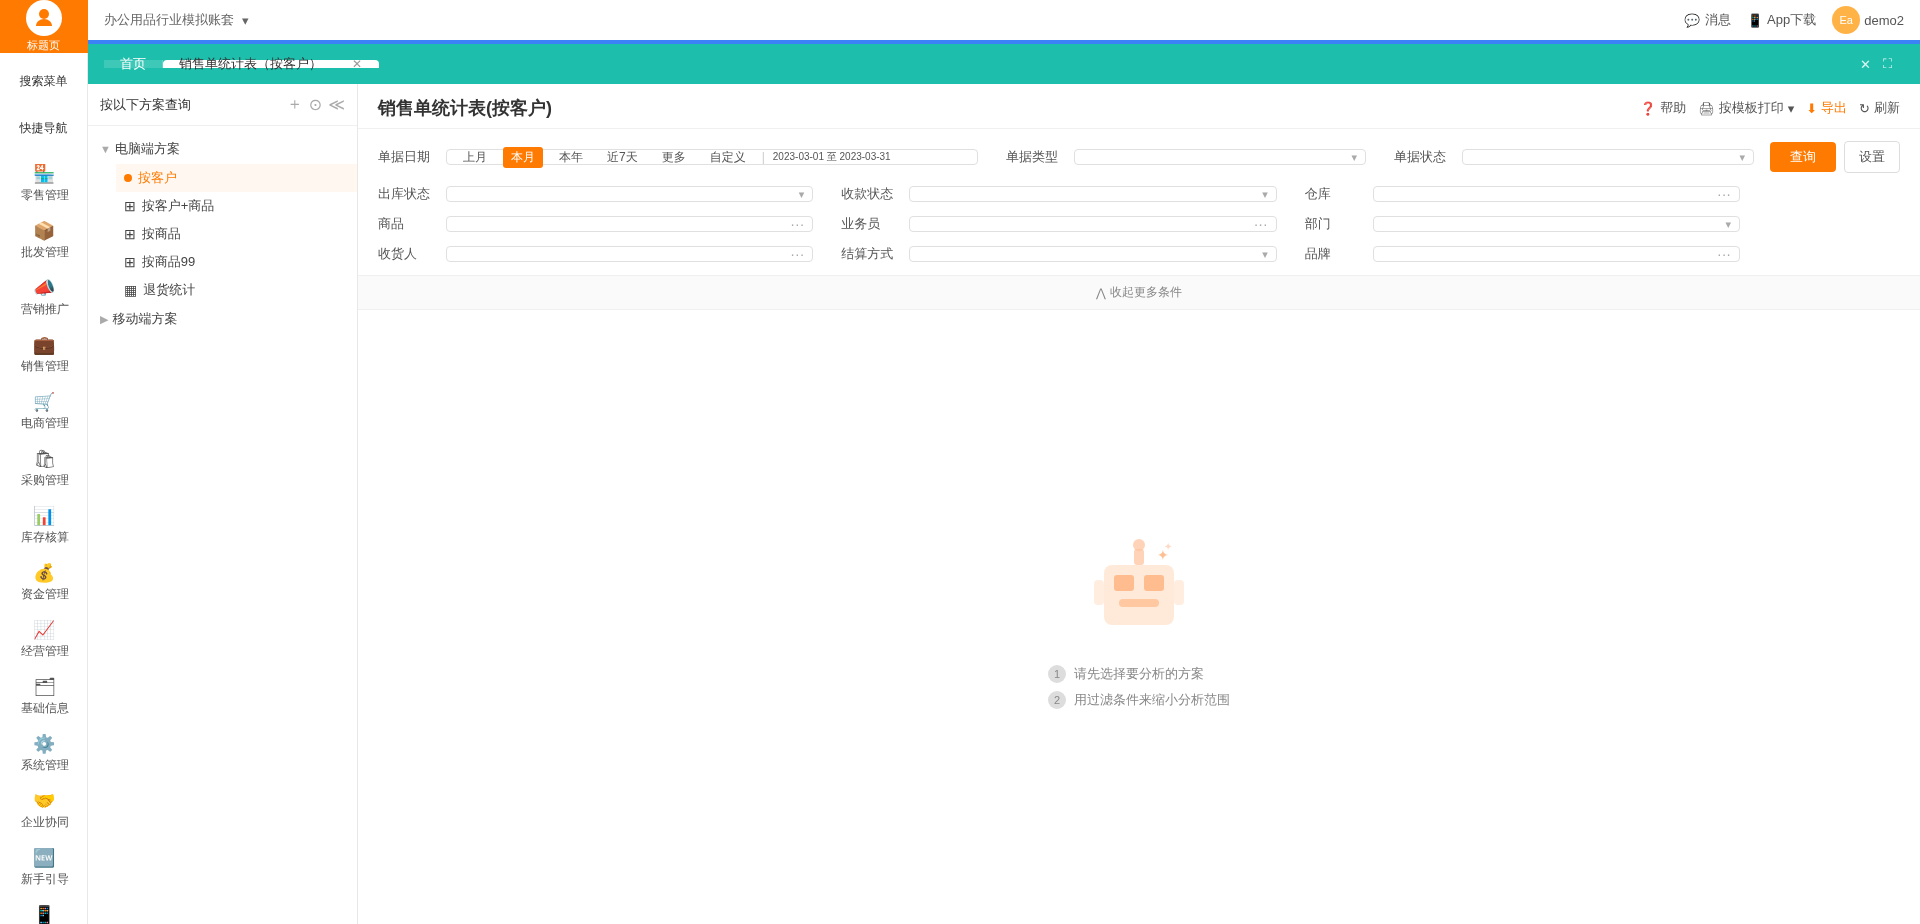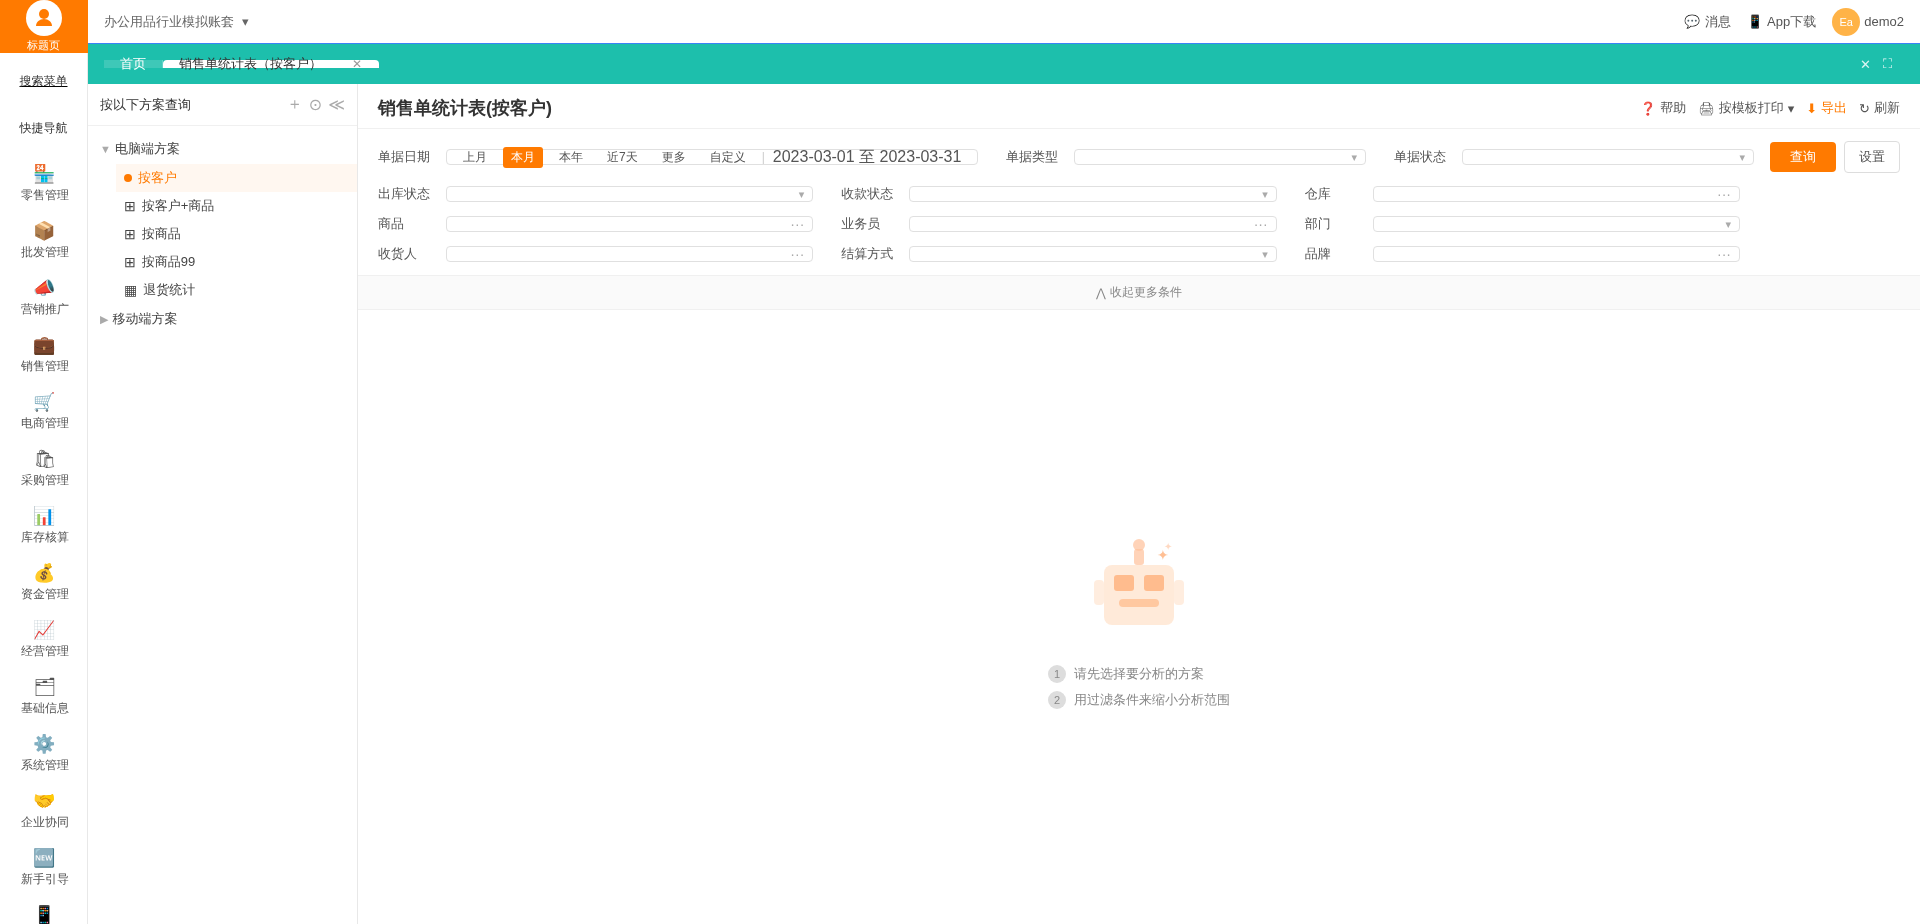--- a/index.html
+++ b/index.html
@@ -3,31 +3,31 @@
   <meta charset="utf-8">
   <style>
     * { margin: 0; padding: 0; box-sizing: border-box; }
     body { font-family: "Microsoft YaHei", "PingFang SC", sans-serif; font-size: 13px; background: #f5f5f5; display: flex; height: 924px; overflow: hidden; }
 
     
     .sidebar { width: 88px; background: #fff; display: flex; flex-direction: column; align-items: center; border-right: 1px solid #e8e8e8; flex-shrink: 0; }
     .sidebar-logo { width: 88px; height: 60px; background: #ff7a00; display: flex; flex-direction: column; align-items: center; justify-content: center; }
     .sidebar-logo .logo-icon { width: 36px; height: 36px; background: #fff; border-radius: 50%; display: flex; align-items: center; justify-content: center; }
     .sidebar-logo .logo-text { color: #fff; font-size: 11px; margin-top: 2px; }
-    .sidebar-search { padding: 10px 0; width: 100%; display: flex; flex-direction: column; align-items: center; text-decoration: underline; }
+    .sidebar-search { padding: 10px 0; width: 100%; display: flex; flex-direction: column; align-items: center; }
     .sidebar-item-label { font-size: 12px; color: #333; padding: 10px 0; text-align: center; cursor: pointer; width: 100%; }
     .sidebar-nav-item { width: 100%; display: flex; flex-direction: column; align-items: center; padding: 8px 0; cursor: pointer; font-size: 12px; color: #555; border-left: 3px solid transparent; }
     .sidebar-nav-icon { font-size: 18px; margin-bottom: 2px; }
     .sidebar-divider { width: 60%; height: 1px; background: #eee; margin: 4px 0; }
 
     
     .main { flex: 1; display: flex; flex-direction: column; overflow: hidden; }
 
     
-    .topbar { height: 44px; background: #fff; display: flex; align-items: center; justify-content: space-between; padding: 0 16px; border-bottom: 1px solid #3b82f6; }
+    .topbar { height: 44px; background: #fff; display: flex; align-items: center; justify-content: space-between; padding: 0 16px; border-bottom: 4px solid #3b82f6; }
     .topbar-left { display: flex; align-items: center; gap: 8px; color: #666; font-size: 13px; }
     .topbar-right { display: flex; align-items: center; gap: 16px; font-size: 13px; color: #555; }
     .topbar-right-item { display: flex; align-items: center; gap: 4px; cursor: pointer; }
     .avatar { width: 28px; height: 28px; border-radius: 50%; background: #ffb347; display: flex; align-items: center; justify-content: center; color: #fff; font-size: 11px; overflow: hidden; }
 
     
     .tabbar { height: 40px; background: #1dbfac; display: flex; align-items: stretch; padding: 16px; }
     .tab { display: flex; align-items: center; padding: 0 16px; cursor: pointer; font-size: 13px; color: rgba(255,255,255,0.85); gap: 6px; border-right: 1px solid rgba(255,255,255,0.2); }
     .tab.home { background: rgba(255,255,255,0.15); color: #fff; }
     .tab.active { background: #fff; color: #333; border-radius: 4px 4px 0 0; gap: 30px; }
@@ -66,21 +66,21 @@
     .filter-section { background: #fff; padding: 12px 20px; border-bottom: 1px solid #f0f0f0; }
     .filter-row { display: flex; align-items: center; margin-bottom: 12px; gap: 0; }
     .filter-row:last-child { margin-bottom: 0; justify-content: space-between; }
     .filter-item { display: flex; align-items: center; flex: 1; min-width: 0; }
     .filter-label { font-size: 13px; color: #555; white-space: nowrap; margin-right: 8px; min-width: 60px; }
     .filter-control { flex: 1; border: 1px solid #e0e0e0; border-radius: 4px; height: 16px; display: flex; align-items: center; padding: 0 8px; font-size: 13px; color: #333; cursor: pointer; position: relative; background: #fff; }
     .filter-control.date-range { gap: 8px; color: #555; font-size: 12px; }
     .filter-date-btn { padding: 2px 8px; border-radius: 3px; cursor: pointer; font-size: 12px; color: #555; }
     .filter-date-btn.active { background: #ff7a00; color: #fff; }
     .filter-date-divider { color: #ccc; }
-    .filter-date-range-text { color: #555; font-size: 16px; }
+    .filter-date-range-text { color: #555; font-size: 10px; }
     .filter-dropdown-icon { margin-left: auto; color: #aaa; font-size: 11px; }
     .filter-more-icon { margin-left: auto; color: #aaa; font-size: 14px; }
     .filter-item-gap { margin-right: 28px; }
     .filter-actions { display: flex; align-items: center; gap: 8px; flex-shrink: 0; }
     .btn-search { background: #ff7a00; color: #fff; border: none; border-radius: 4px; padding: 6px 20px; font-size: 13px; cursor: pointer; }
     .btn-settings { background: #fff; color: #555; border: 1px solid #ddd; border-radius: 4px; padding: 6px 14px; font-size: 13px; cursor: pointer; }
 
     
     .collapse-bar { display: flex; align-items: center; justify-content: center; padding: 8px 0; background: #fafafa; border-bottom: 1px solid #f0f0f0; cursor: pointer; color: #888; font-size: 12px; gap: 4px; }
 

